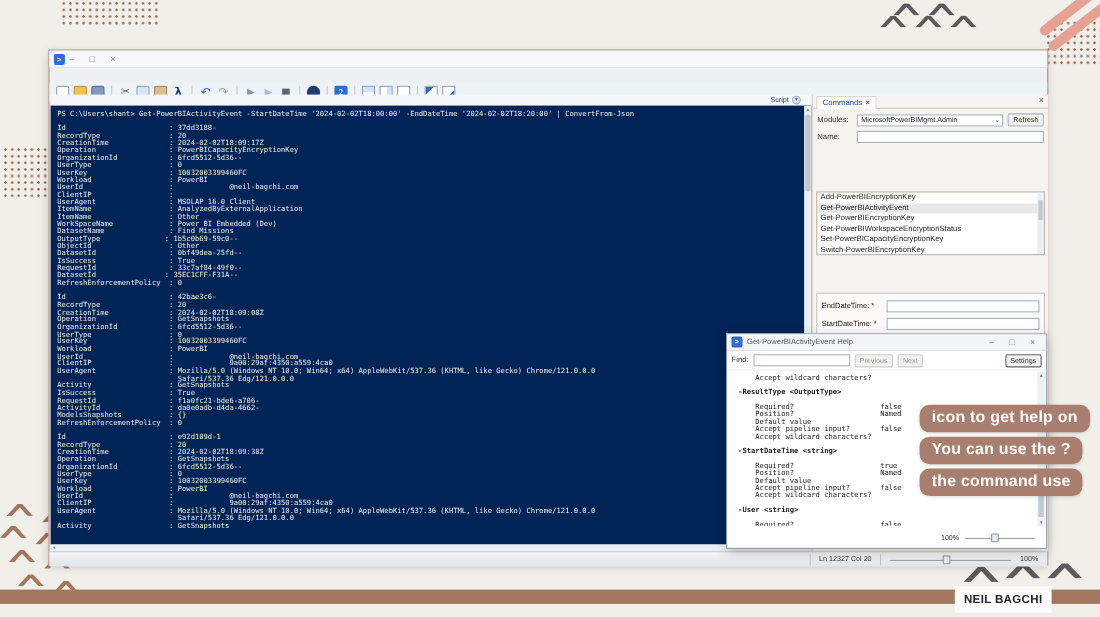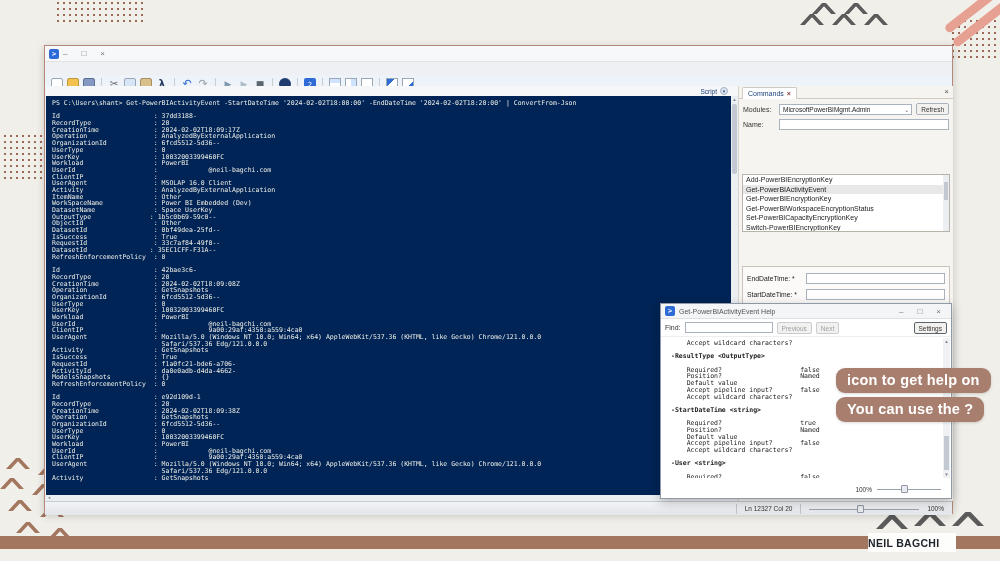--- a/index.html
+++ b/index.html
@@ -123,22 +123,22 @@
   .help-zoom { position:absolute; right:10px; bottom:4px; display:flex; align-items:center; gap:5px; }
 
   
   .annotation { position:absolute; left:836px; top:368px; z-index:6; }
   .ann-line { background:#a87e6f; color:#fff; font-size:14.5px; font-weight:bold; letter-spacing:.2px;
               border-radius:9px; padding:4px 11px 5px 11px; width:fit-content; margin-bottom:4px;
               box-shadow:0 1px 3px rgba(0,0,0,.15); }
 
   
   .bottom-bar { position:absolute; left:0; top:536px; width:1000px; height:13px; background:#a3765f; z-index:4; }
-  .author-box { position:absolute; left:868px; top:-3px; width:88px; height:19px; background:#fdfdfb;
-                display:flex; align-items:center; }
+  .author-box { position:absolute; left:868px; top:-3px; width:88px; height:24px; background:#fdfdfb;
+                display:flex; align-items:center; justify-content:center; }
   .author-text { font-size:10.5px; font-weight:bold; color:#20242c; letter-spacing:.3px; }
 </style>
 </head>
 <body>
 
 <div class="stage">
 
   <div class="dots dots-tl"></div>
   <div class="dots dots-left"></div>
   <div class="dots dots-tr"></div>
@@ -209,32 +209,32 @@
       <span class="script-toggle">▾</span>
     </div>
 
     <div class="console">
       <div>
           <div class="console-line">PS C:\Users\shant&gt; Get-PowerBIActivityEvent -StartDateTime '2024-02-02T18:00:00' -EndDateTime '2024-02-02T18:20:00' | ConvertFrom-Json</div>
           <div class="console-line"></div>
           <div class="console-line">Id                        : 37dd3188-</div>
           <div class="console-line">RecordType                : 20</div>
           <div class="console-line">CreationTime              : 2024-02-02T18:09:17Z</div>
-          <div class="console-line">Operation                 : AnalyzedByExternalApplication</div>
+          <div class="console-line">Operation                 : PowerBICapacityEncryptionKey</div>
           <div class="console-line">OrganizationId            : 6fcd5512-5d36--</div>
           <div class="console-line">UserType                  : 0</div>
           <div class="console-line">UserKey                   : 10032003399460FC</div>
           <div class="console-line">Workload                  : PowerBI</div>
           <div class="console-line">UserId                    :             @neil-bagchi.com</div>
           <div class="console-line">ClientIP                  :</div>
           <div class="console-line">UserAgent                 : MSOLAP 16.0 Client</div>
-          <div class="console-line">Activity                  : AnalyzedByExternalApplication</div>
+          <div class="console-line">ItemName                  : AnalyzedByExternalApplication</div>
           <div class="console-line">ItemName                  : Other</div>
           <div class="console-line">WorkSpaceName             : Power BI Embedded (Dev)</div>
-          <div class="console-line">DatasetName               : Space UserKey</div>
+          <div class="console-line">DatasetName               : Find Missions</div>
           <div class="console-line">OutputType               : 1b5c0b69-59c0--</div>
           <div class="console-line">ObjectId                  : Other</div>
           <div class="console-line">DatasetId                 : 0bf49dea-25fd--</div>
           <div class="console-line">IsSuccess                 : True</div>
           <div class="console-line">RequestId                 : 33c7af84-49f0--</div>
           <div class="console-line">DatasetId                : 35EC1CFF-F31A--</div>
           <div class="console-line">RefreshEnforcementPolicy  : 0</div>
           <div class="console-line"></div>
           <div class="console-line">Id                        : 42bae3c6-</div>
           <div class="console-line">RecordType                : 20</div>
@@ -406,20 +406,21 @@
       <span class="slider" style="width:64px">
         <span class="track"></span>
         <span class="thumb" style="left:24px"></span>
       </span>
     </div>
   </div>
 
   <div class="annotation">
     <div class="ann-line">icon to get help on</div>
     <div class="ann-line">You can use the ?</div>
+    <div class="ann-line">the command use</div>
   </div>
 
   <div class="bottom-bar">
     <div class="author-box">
       <span class="author-text">NEIL BAGCHI</span>
     </div>
   </div>
 
 </div>
 

